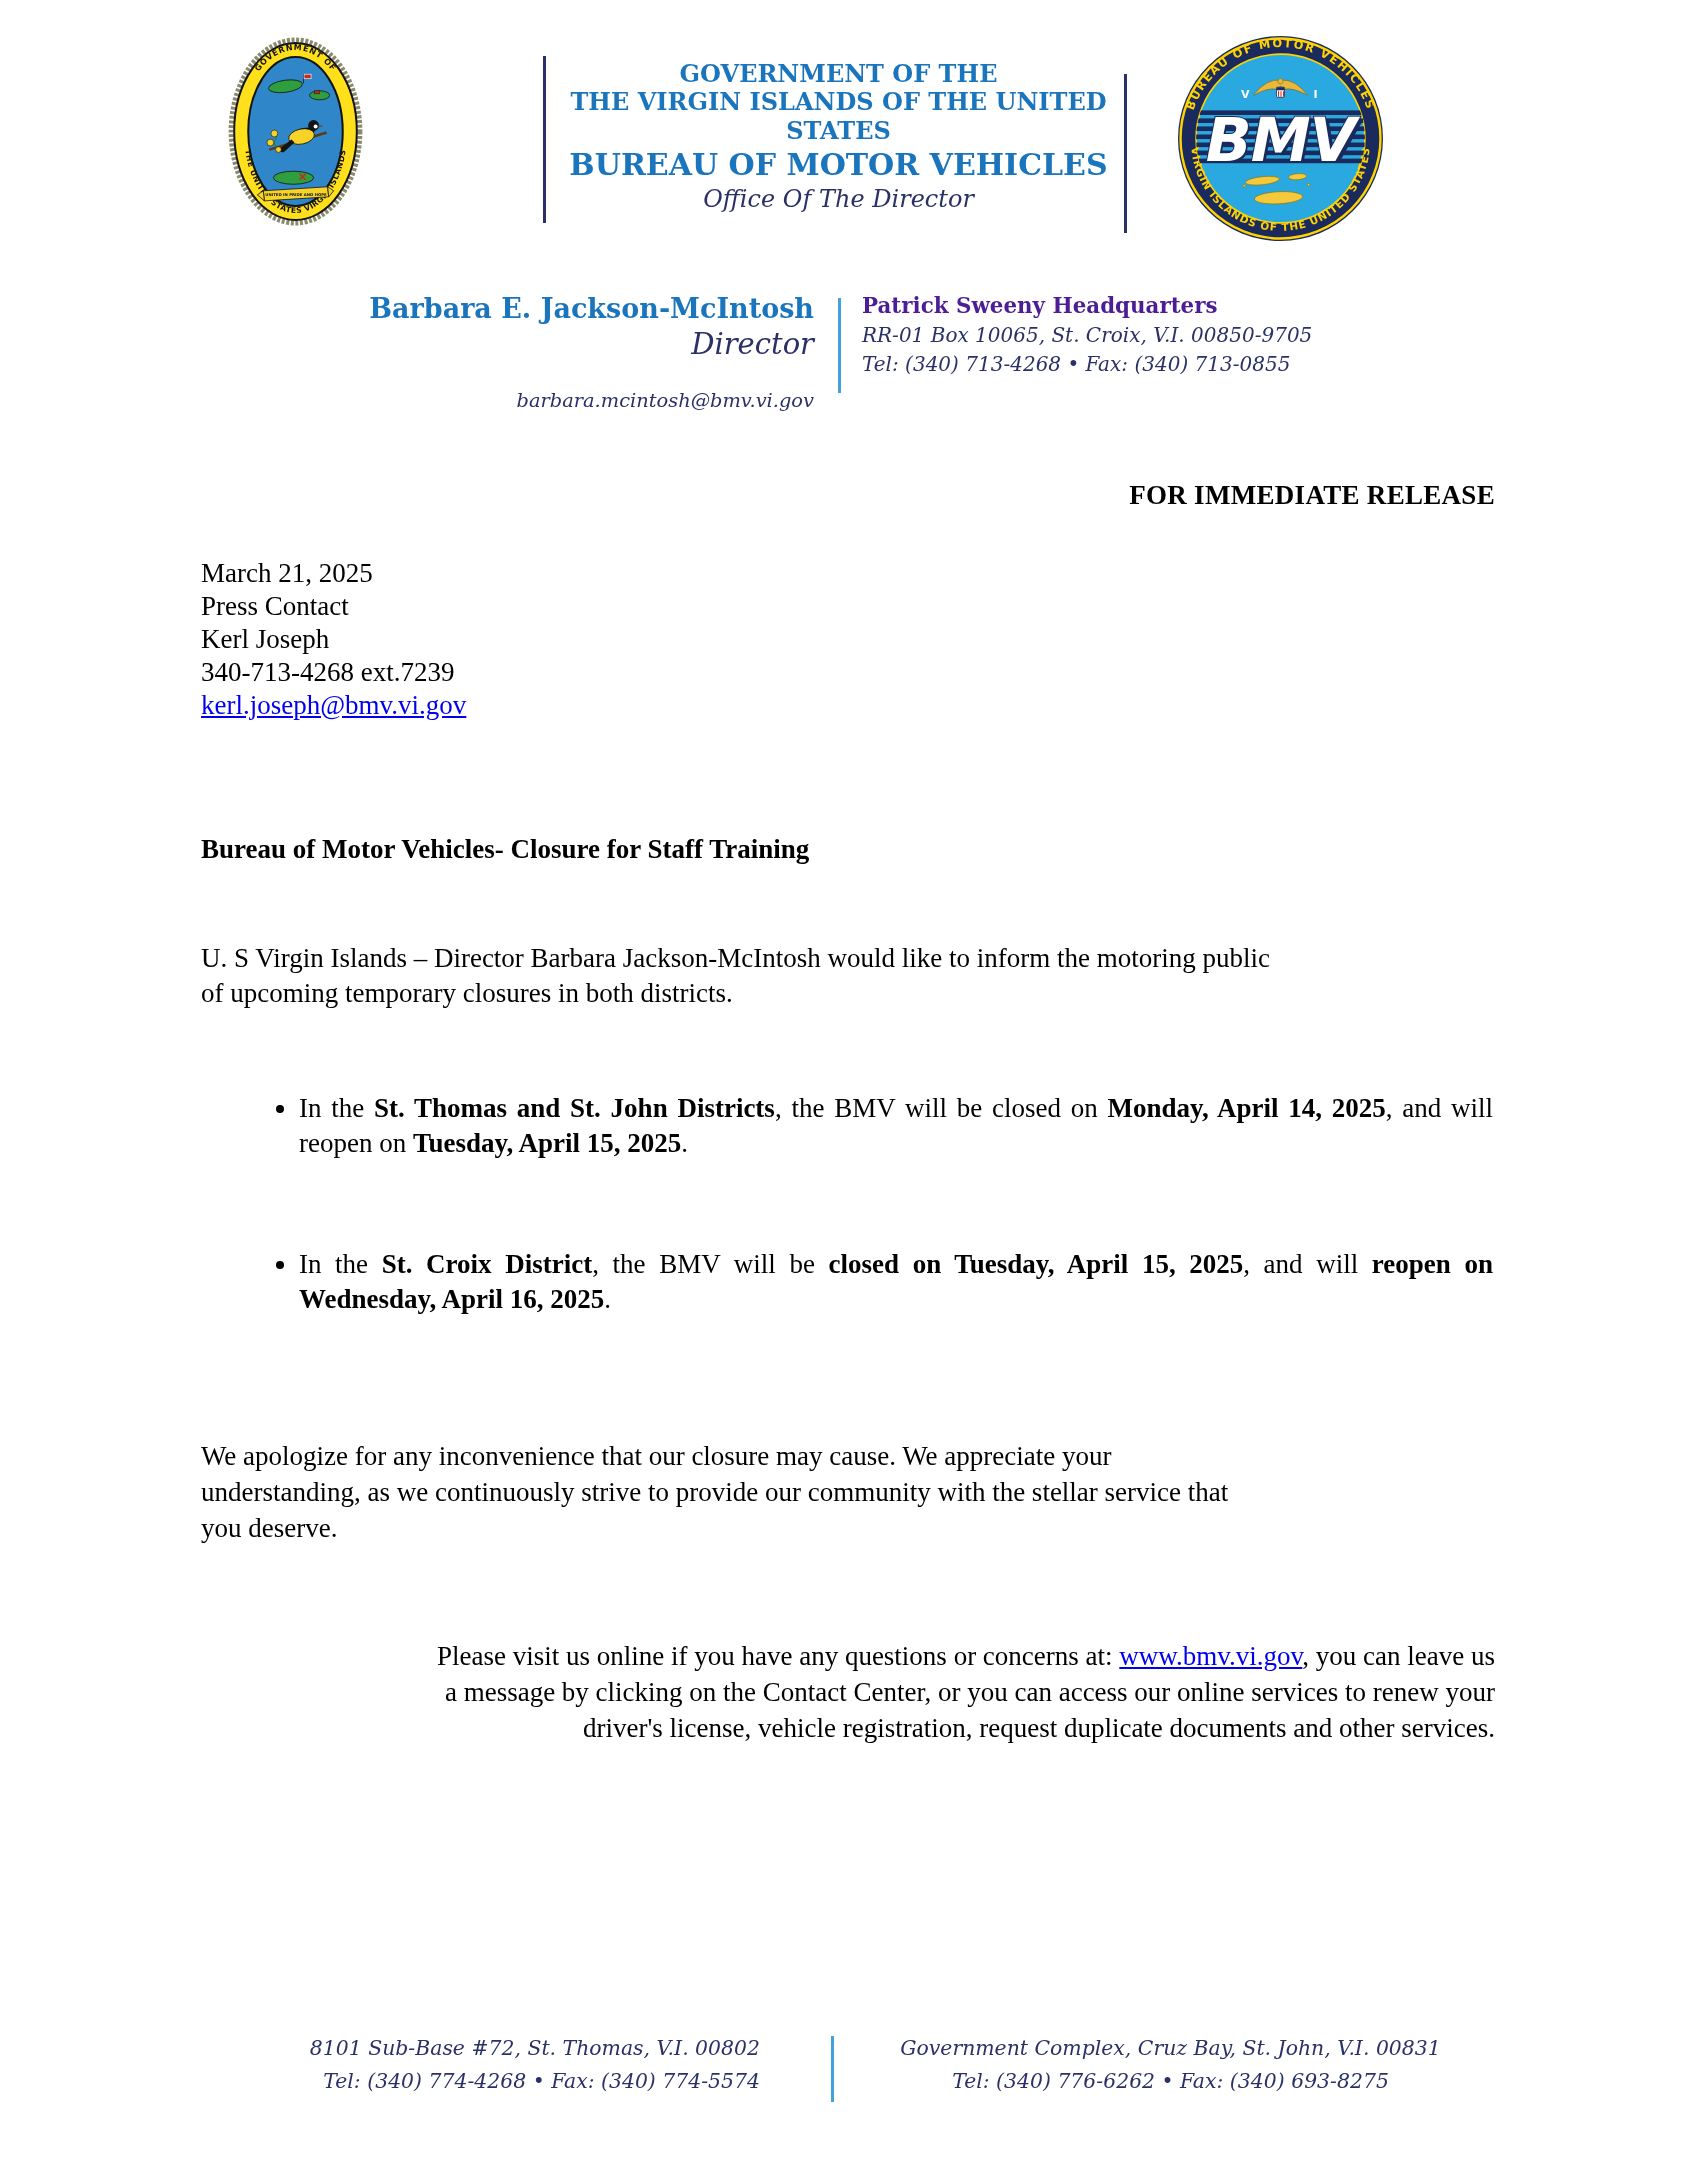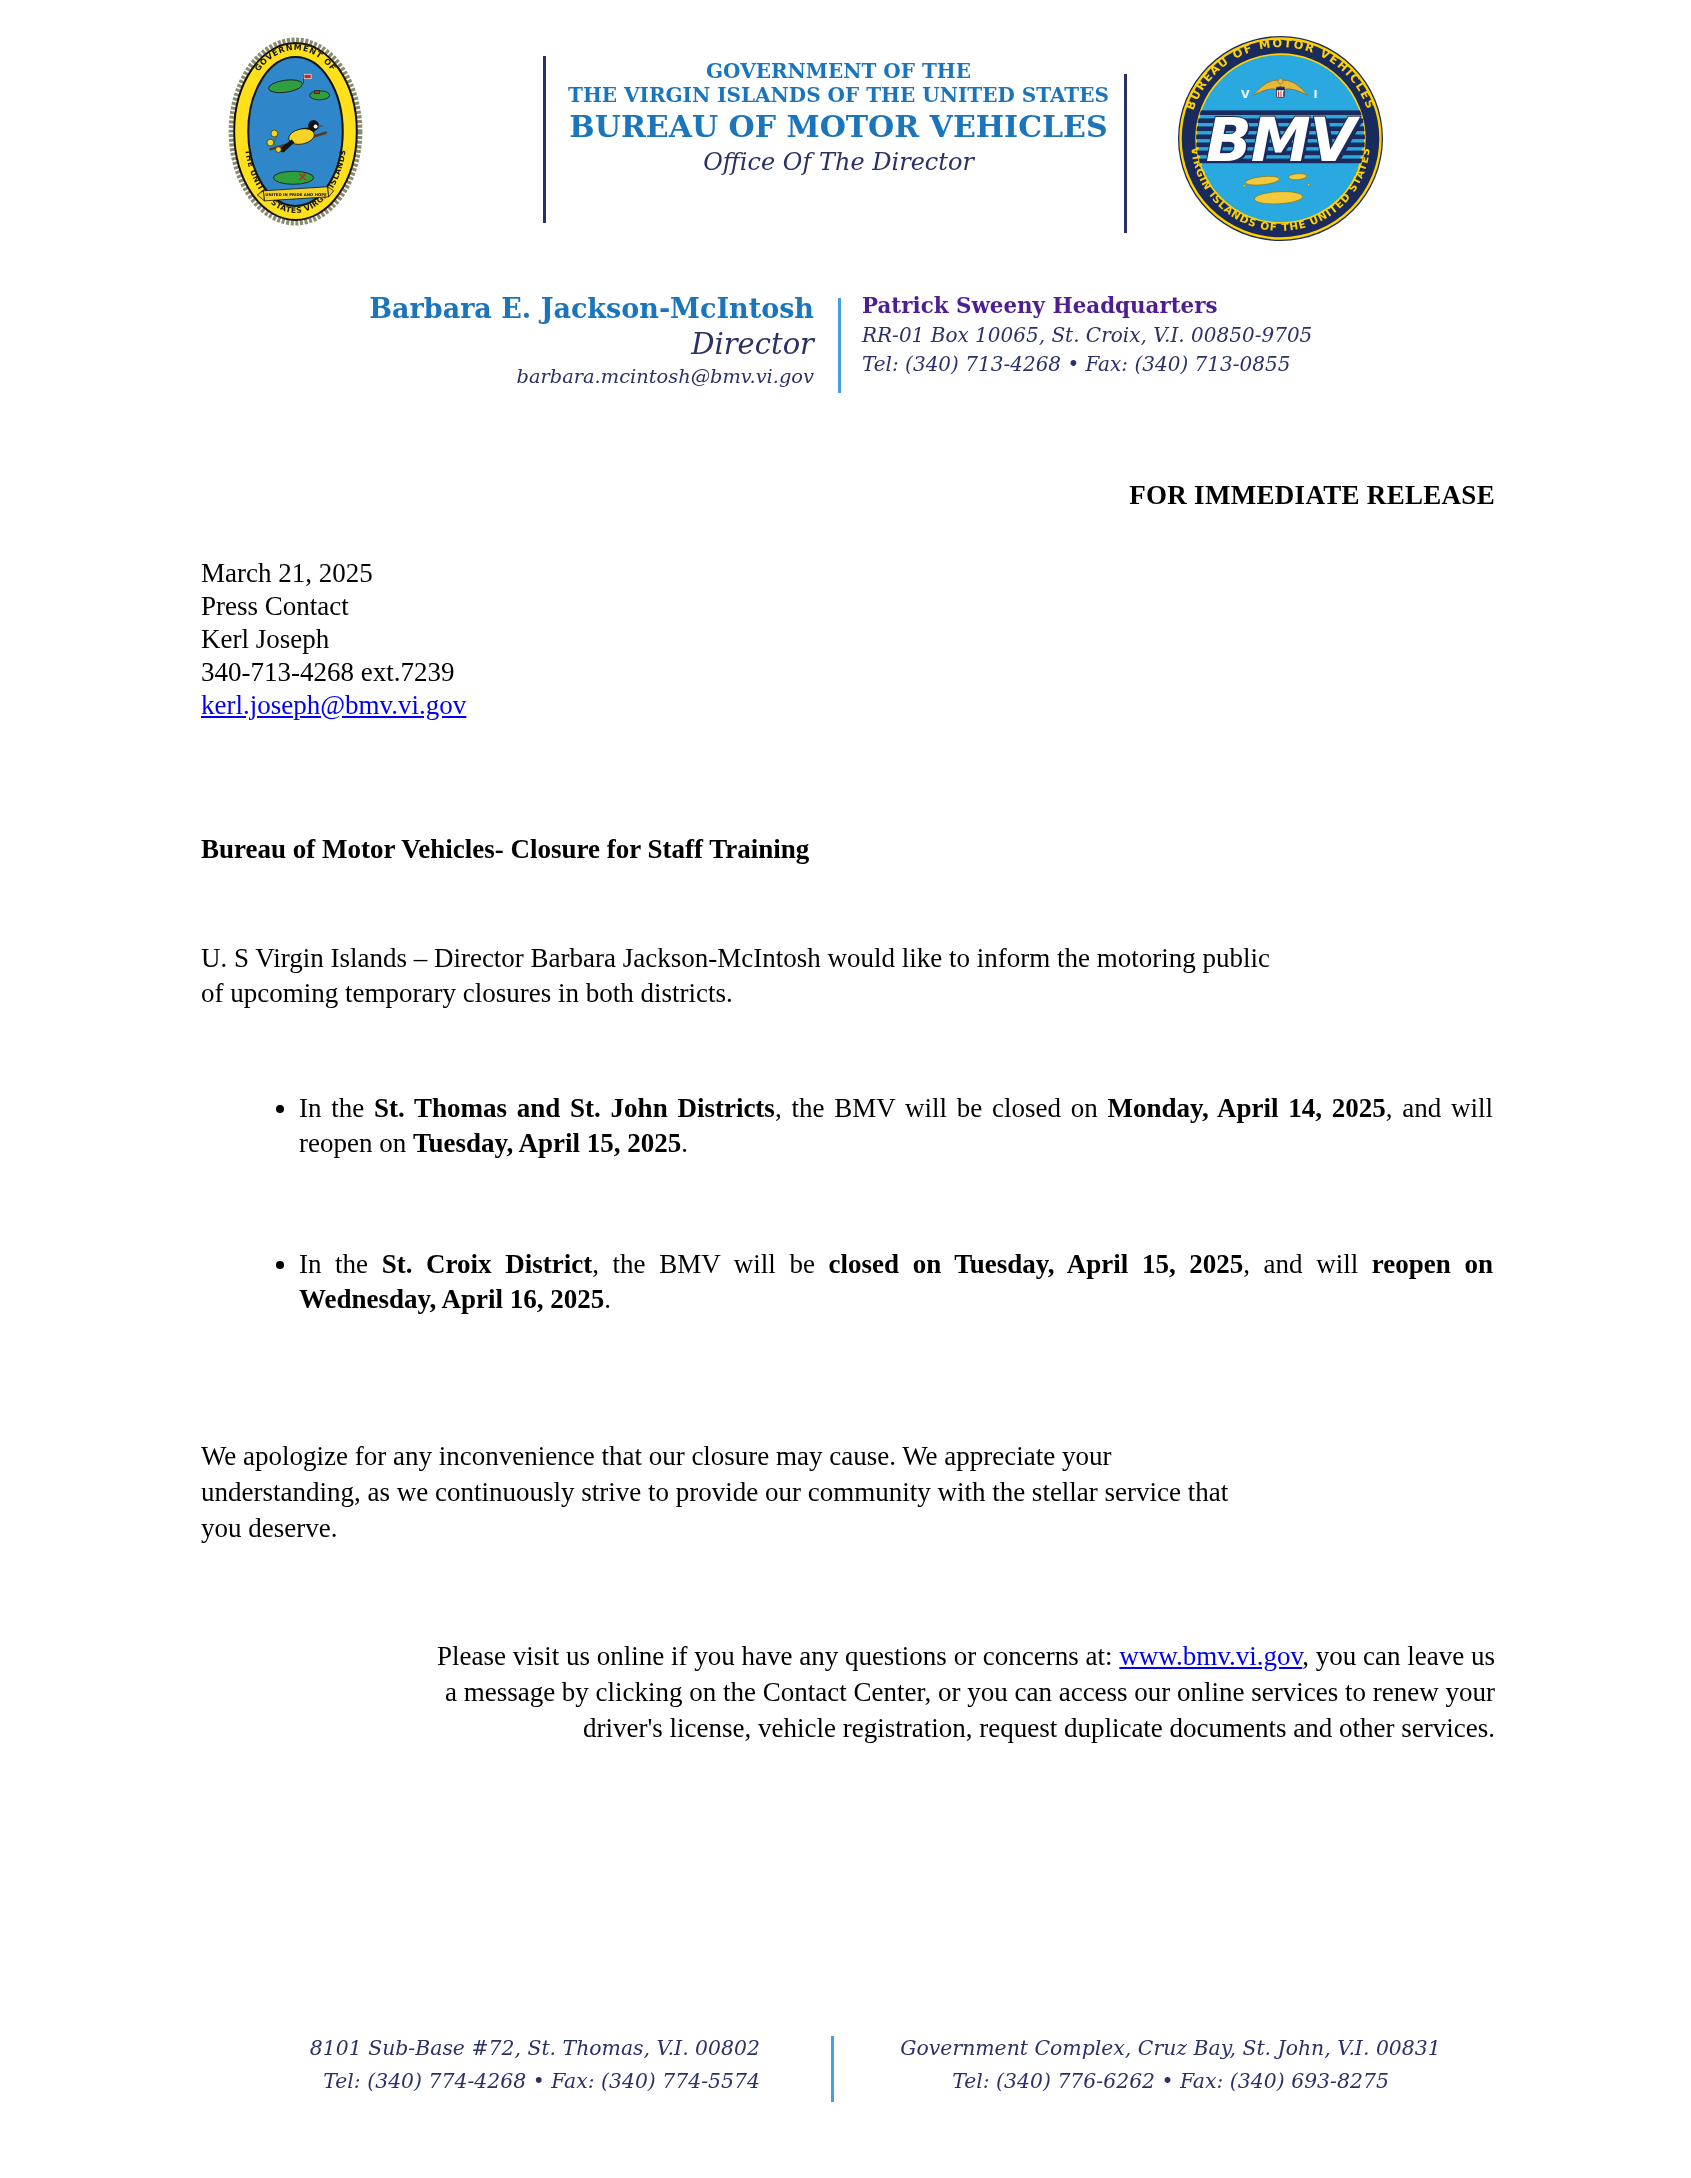--- a/index.html
+++ b/index.html
@@ -18,32 +18,32 @@
   .seal-logo   { position:absolute; left:227px; top:36px; }
   .bmv-logo    { position:absolute; left:1176px; top:34px; }
   .vrule-navy  { position:absolute; width:3px; background:#2A3166; }
   .vr1 { left:543px;  top:56px;  height:167px; }
   .vr2 { left:1124px; top:74px;  height:159px; }
 
   .org-block {
     position:absolute; left:553px; top:60px; width:571px;
     text-align:center; font-family:"DejaVu Serif", serif; line-height:1.18;
   }
-  .org-l1, .org-l2 { color:#1B75BC; font-weight:bold; font-size:20px; }
+  .org-l1, .org-l2 { color:#1B75BC; font-weight:bold; font-size:24px; }
   .org-l3 { color:#1B75BC; font-weight:bold; font-size:30px; margin-top:2px; }
   .org-l4 { color:#2A3166; font-style:italic; font-size:24px; margin-top:3px; }
 
   
   .director-block {
     position:absolute; left:0; top:291px; width:814px; text-align:right;
     font-family:"DejaVu Serif", serif; line-height:1.3;padding-left:8px;
   }
   .director-name  { color:#1B75BC; font-weight:bold; font-size:27px; }
   .director-title { color:#2A3166; font-style:italic; font-size:29px; }
-  .director-email { color:#2A3166; font-style:italic; font-size:19.4px; }
+  .director-email { color:#2A3166; font-style:italic; font-size:19.4px;margin-top:24px; }
   .vrule-blue { position:absolute; width:3px; background:#41A3D9; }
   .vr3 { left:838px; top:298px; height:95px; }
   .hq-block {
     position:absolute; left:862px; top:291px; width:617px;
     font-family:"DejaVu Serif", serif; line-height:1.42;
   }
   .hq-name    { color:#4c1d95; font-weight:bold; font-size:21.4px; }
   .hq-address { color:#2A3166; font-style:italic; font-size:20px; }
   .hq-phone   { color:#2A3166; font-style:italic; font-size:20px; }
 

